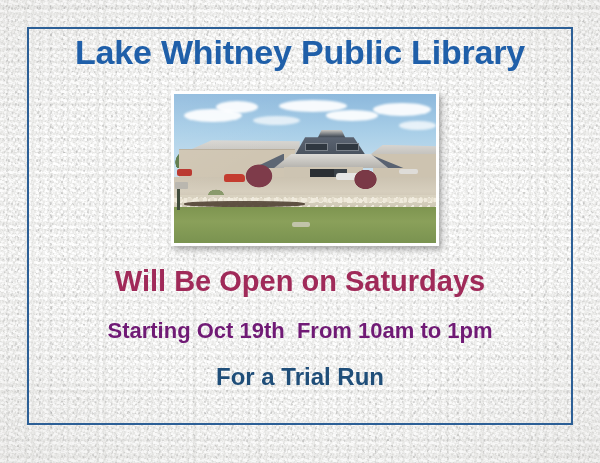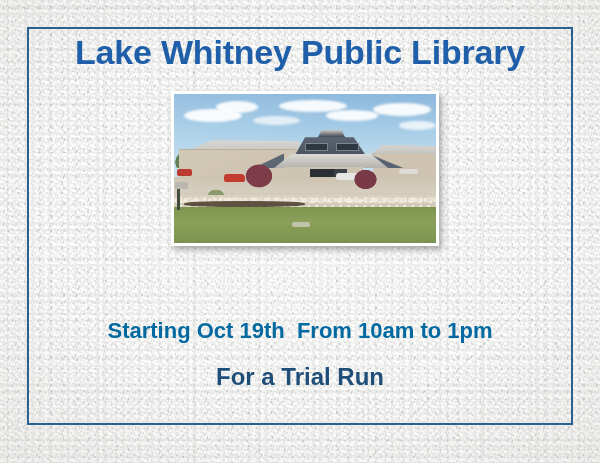--- a/index.html
+++ b/index.html
@@ -301,21 +301,21 @@
     white-space: nowrap;
     line-height: 1.2;
   }
   .line-when {
     position: absolute;
     left: 0; right: 0;
     top: 318px;
     text-align: center;
     font-size: 22px;
     font-weight: bold;
-    color: #0369a1;
+    color: #701a75;
     white-space: pre;
     line-height: 1.2;
   }
   .line-trial {
     position: absolute;
     left: 0; right: 0;
     top: 363px;
     text-align: center;
     font-size: 24px;
     font-weight: bold;
@@ -384,19 +384,20 @@
         <div class="ph-mulch"></div>
         <div class="ph-lawn"></div>
         <div class="ph-lawn-patch"></div>
         <div class="ph-post"></div>
         <div class="ph-mailbox"></div>
 
         <div class="photo-glare"></div>
       </div>
     </div>
 
+    <div class="headline-open">Will Be Open on Saturdays</div>
 
     <div class="line-when">Starting Oct 19th  From 10am to 1pm</div>
 
     <div class="line-trial">For a Trial Run</div>
 
   </div>
 </div>
 
 </body></html>

